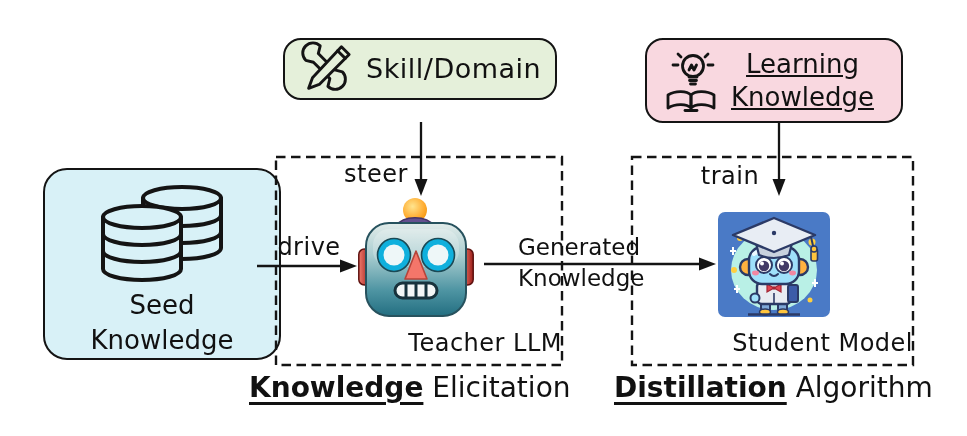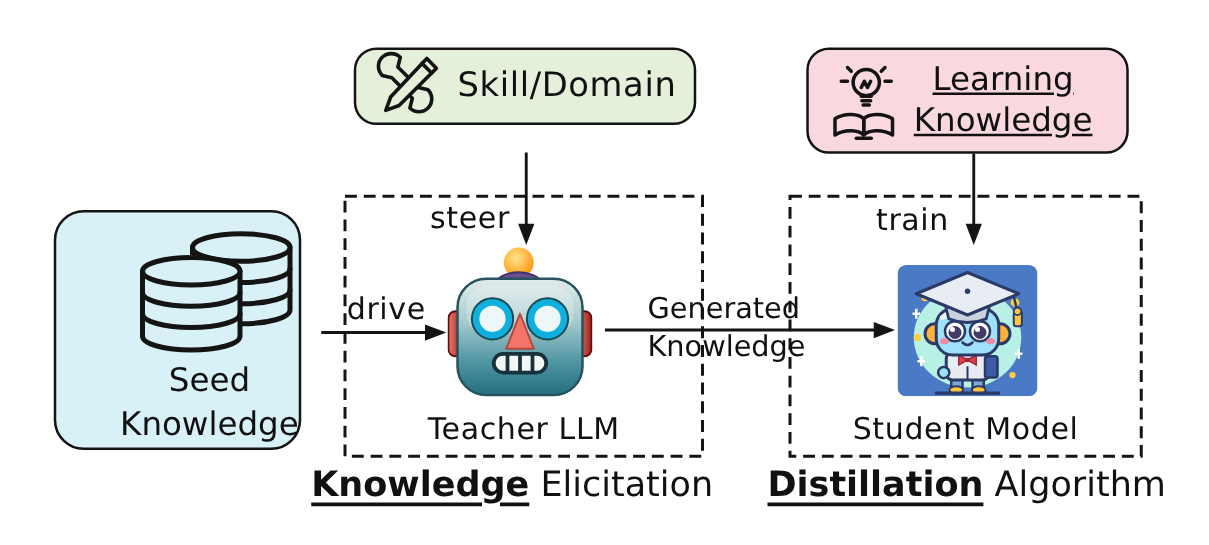--- a/index.html
+++ b/index.html
@@ -6,34 +6,34 @@
   body{width:967px;height:436px;overflow:hidden;
        font-family:"DejaVu Sans",sans-serif;color:#111;}
   .canvas{position:relative;width:967px;height:436px;background:#ffffff;}
 
   .box{position:absolute;border:2.5px solid #141414;box-sizing:border-box;
        display:flex;align-items:center;}
   .skill-box{left:283px;top:38px;width:274px;height:62px;border-radius:18px;
        background:#e5f0da;padding-left:14px;gap:13px;}
   .objective-box{left:645px;top:38px;width:258px;height:85px;border-radius:18px;
        background:#f9d8e0;padding-left:16px;gap:12px;justify-content:flex-start;text-decoration:underline;}
-  .seed-box{left:43px;top:168px;width:198px;height:192px;border-radius:24px;
+  .seed-box{left:43px;top:168px;width:238px;height:192px;border-radius:24px;
        background:#d8f1f7;flex-direction:column;justify-content:flex-start;
-       padding-top:14px;align-items:flex-end;}
+       padding-top:14px;}
 
   .box-label{font-size:27px;line-height:32px;letter-spacing:0.5px;white-space:nowrap;}
   .two-line{text-align:center;font-size:26px;line-height:33px;}
   .seed-label{text-align:center;font-size:26px;line-height:35px;margin-top:2px;}
 
   .edge-label{position:absolute;font-size:24px;letter-spacing:0.5px;
        text-align:center;white-space:nowrap;}
   .gen-label{position:absolute;left:518px;top:232px;width:160px;
        font-size:23px;line-height:31px;text-align:left;}
   .node-label{position:absolute;font-size:24px;letter-spacing:0.5px;
-       text-align:center;white-space:nowrap;}
+       text-align:right;white-space:nowrap;}
   .caption{position:absolute;top:371px;width:340px;font-size:28px;
        white-space:nowrap;}
   .caption .emph{font-weight:bold;text-decoration:underline;
        text-decoration-thickness:2.5px;text-underline-offset:5px;}
 
   .overlay{position:absolute;left:0;top:0;z-index:3;pointer-events:none;}
   .node-art{position:absolute;z-index:2;}
   .txt{z-index:4;}
 </style>
 </head>

